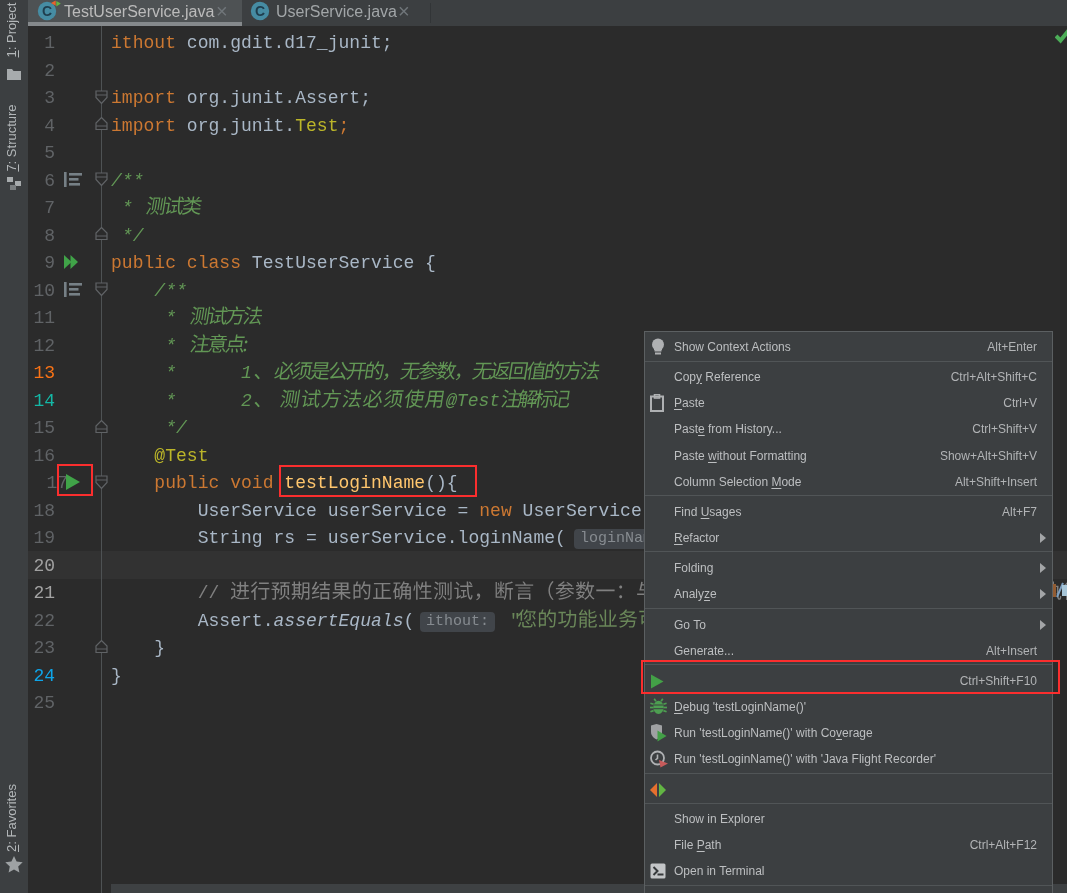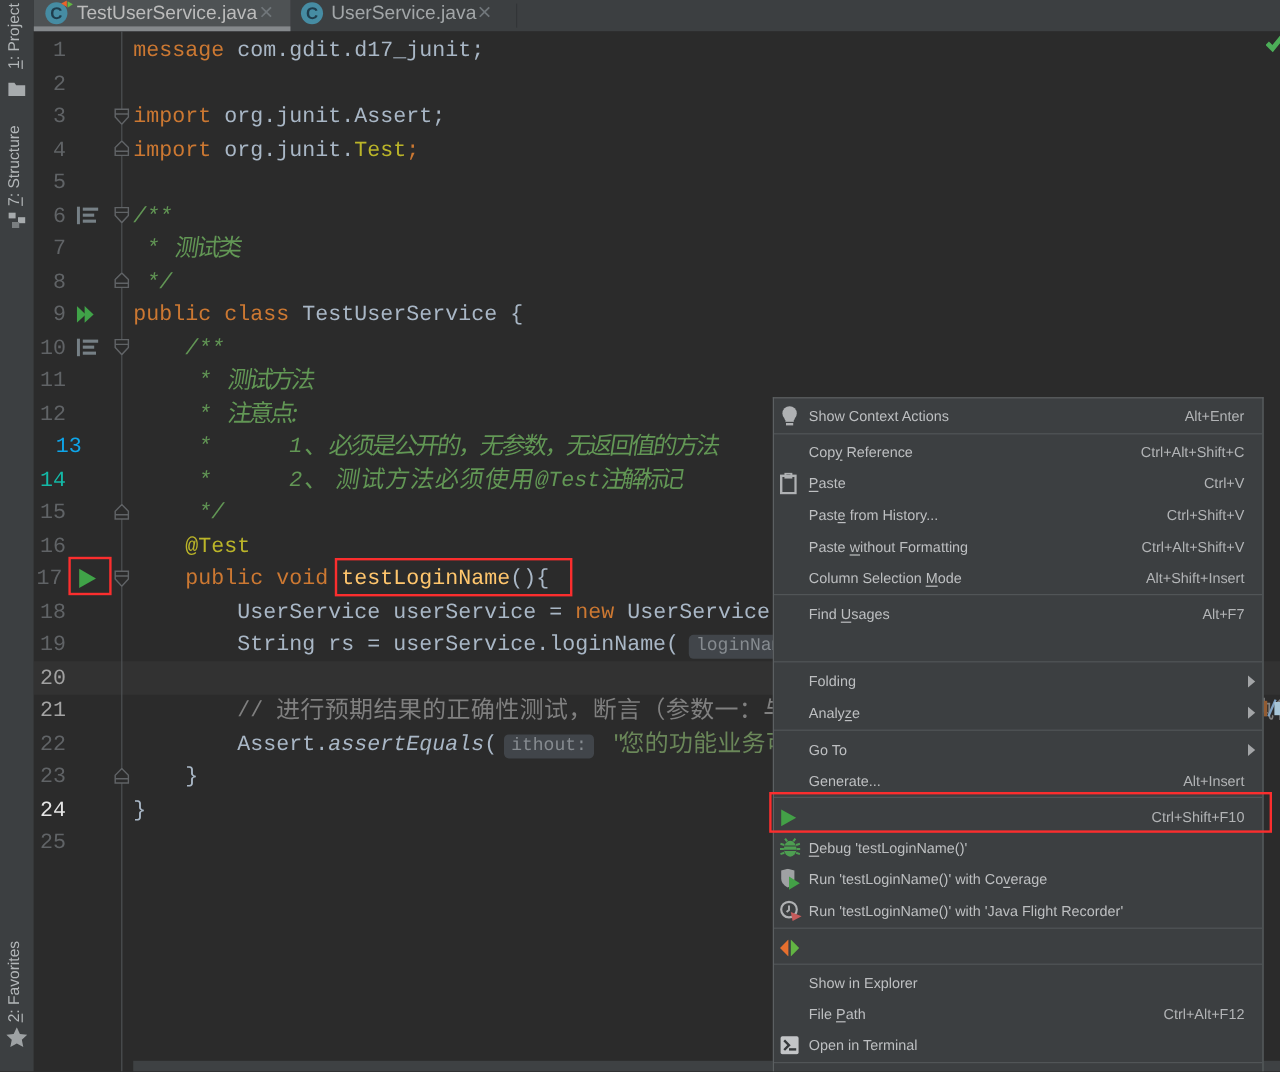--- a/index.html
+++ b/index.html
@@ -71,32 +71,32 @@
 <div class="num" style="left:17px;top:85.0px;color:#606366">3</div>
 <div class="num" style="left:17px;top:112.5px;color:#606366">4</div>
 <div class="num" style="left:17px;top:140.0px;color:#606366">5</div>
 <div class="num" style="left:17px;top:167.5px;color:#606366">6</div>
 <div class="num" style="left:17px;top:195.0px;color:#606366">7</div>
 <div class="num" style="left:17px;top:222.5px;color:#606366">8</div>
 <div class="num" style="left:17px;top:250.0px;color:#606366">9</div>
 <div class="num" style="left:17px;top:277.5px;color:#606366">10</div>
 <div class="num" style="left:17px;top:305.0px;color:#606366">11</div>
 <div class="num" style="left:17px;top:332.5px;color:#606366">12</div>
-<div class="num" style="left:30px;top:360.0px;color:#0ea5e9">13</div>
+<div class="num" style="left:17px;top:360.0px;color:#f97316">13</div>
 <div class="num" style="left:17px;top:387.5px;color:#14b8a6">14</div>
 <div class="num" style="left:17px;top:415.0px;color:#606366">15</div>
 <div class="num" style="left:17px;top:442.5px;color:#606366">16</div>
-<div class="num" style="left:14px;top:470.0px;color:#606366">17</div>
+<div class="num" style="left:30px;top:470.0px;color:#606366">17</div>
 <div class="num" style="left:17px;top:497.5px;color:#606366">18</div>
 <div class="num" style="left:17px;top:525.0px;color:#606366">19</div>
 <div class="num" style="left:17px;top:552.5px;color:#a1a1a1">20</div>
 <div class="num" style="left:17px;top:580.0px;color:#a3a3a3">21</div>
 <div class="num" style="left:17px;top:607.5px;color:#606366">22</div>
 <div class="num" style="left:17px;top:635.0px;color:#606366">23</div>
-<div class="num" style="left:17px;top:662.5px;color:#e5e5e5">24</div>
+<div class="num" style="left:17px;top:662.5px;color:#0ea5e9">24</div>
 <div class="num" style="left:17px;top:690.0px;color:#606366">25</div>
 <svg class="abs" width="13" height="14" viewBox="0 0 13 14" style="left:95px;top:89.75px;z-index:4">
     <path d="M1 1 H12 V7.5 L6.5 13.5 L1 7.5 z M1 5 H12" stroke="#606366" fill="#2b2b2b" stroke-width="1.2"></path>
   </svg>
 <svg class="abs" width="13" height="14" viewBox="0 0 13 14" style="left:95px;top:172.25px;z-index:4">
     <path d="M1 1 H12 V7.5 L6.5 13.5 L1 7.5 z M1 5 H12" stroke="#606366" fill="#2b2b2b" stroke-width="1.2"></path>
   </svg>
 <svg class="abs" width="13" height="14" viewBox="0 0 13 14" style="left:95px;top:282.25px;z-index:4">
     <path d="M1 1 H12 V7.5 L6.5 13.5 L1 7.5 z M1 5 H12" stroke="#606366" fill="#2b2b2b" stroke-width="1.2"></path>
   </svg>
@@ -128,21 +128,21 @@
     <rect x="5" y="11" width="11" height="2.6" fill="#768086"></rect>
   </svg>
 <svg class="abs" width="17" height="16" viewBox="0 0 17 16" style="left:64px;top:253.75px">
 <path d="M0 1 L7.5 8 L0 15 z" fill="#40a348"></path>
     <path d="M6.5 1 L14 8 L6.5 15 z" fill="#40a348"></path>
   </svg>
 <svg class="abs" width="16" height="18" viewBox="0 0 16 18" style="left:65px;top:472.75px;z-index:61">
 <path d="M1 1 L15 9 L1 17 z" fill="#40a348"></path>
   </svg>
 <div class="redbox" style="left:57px;top:464px;width:36px;height:32px"></div>
-<pre class="code" style="left:111px;top:30.0px"><span class="kw">message</span> com.gdit.d17_junit;</pre>
+<pre class="code" style="left:111px;top:30.0px"><span class="kw">ithout</span> com.gdit.d17_junit;</pre>
 <pre class="code" style="left:111px;top:85.0px"><span class="kw">import</span> org.junit.Assert;</pre>
 <pre class="code" style="left:111px;top:112.5px"><span class="kw">import</span> org.junit.<span class="ann">Test</span><span class="kw">;</span></pre>
 <pre class="code" style="left:111px;top:167.5px"><span class="doc">/**</span></pre>
 <pre class="code" style="left:111px;top:195.0px"><span class="doc"> *</span></pre>
 <pre class="code" style="left:111px;top:222.5px"><span class="doc"> */</span></pre>
 <pre class="code" style="left:111px;top:250.0px"><span class="kw">public class</span> TestUserService {</pre>
 <pre class="code" style="left:111px;top:277.5px"><span class="doc">    /**</span></pre>
 <pre class="code" style="left:111px;top:305.0px"><span class="doc">     *</span></pre>
 <pre class="code" style="left:111px;top:332.5px"><span class="doc">     *</span></pre>
 <pre class="code" style="left:111px;top:360.0px"><span class="doc">     *      <i>1</i></span></pre>
@@ -213,29 +213,33 @@
           <rect x="1" y="2.5" width="12" height="14.5" fill="none" stroke="#afb1b3" stroke-width="2"></rect>
           <rect x="4.5" y="0.5" width="5" height="3.5" fill="none" stroke="#afb1b3" stroke-width="1.6"></rect>
         </svg></div>
     </div>
 <div class="mi" style="top:84px">
       <span class="lab">Past<u>e</u> from History...</span>
       <span class="sc">Ctrl+Shift+V</span>
     </div>
 <div class="mi" style="top:110.5px">
       <span class="lab">Paste <u>w</u>ithout Formatting</span>
-      <span class="sc">Ctrl+Alt+Shift+V</span>
+      <span class="sc">Show+Alt+Shift+V</span>
     </div>
 <div class="mi" style="top:136.5px">
       <span class="lab">Column Selection <u>M</u>ode</span>
       <span class="sc">Alt+Shift+Insert</span>
     </div>
 <div class="mi" style="top:166.5px">
       <span class="lab">Find <u>U</u>sages</span>
       <span class="sc">Alt+F7</span>
+    </div>
+<div class="mi" style="top:192.5px">
+      <span class="lab"><u>R</u>efactor</span>
+      <div class="arrow"></div>
     </div>
 <div class="mi" style="top:222.5px">
       <span class="lab">Folding</span>
       <div class="arrow"></div>
     </div>
 <div class="mi" style="top:249px">
       <span class="lab">Analy<u>z</u>e</span>
       <div class="arrow"></div>
     </div>
 <div class="mi" style="top:280px">

